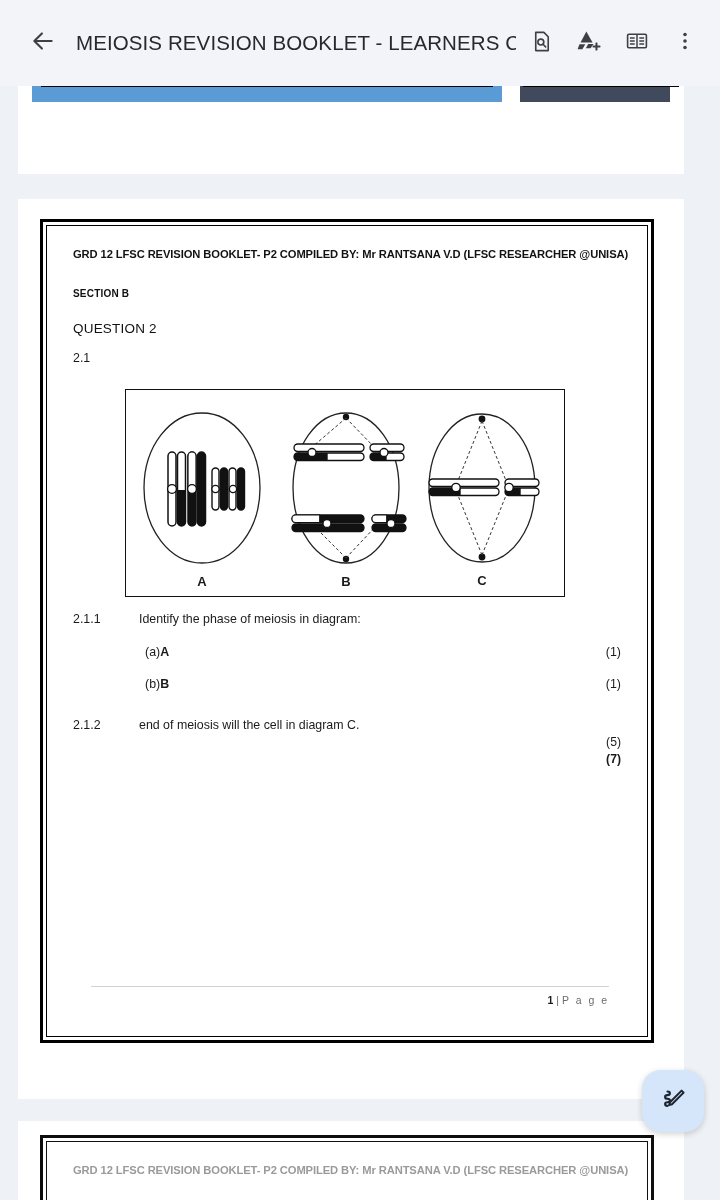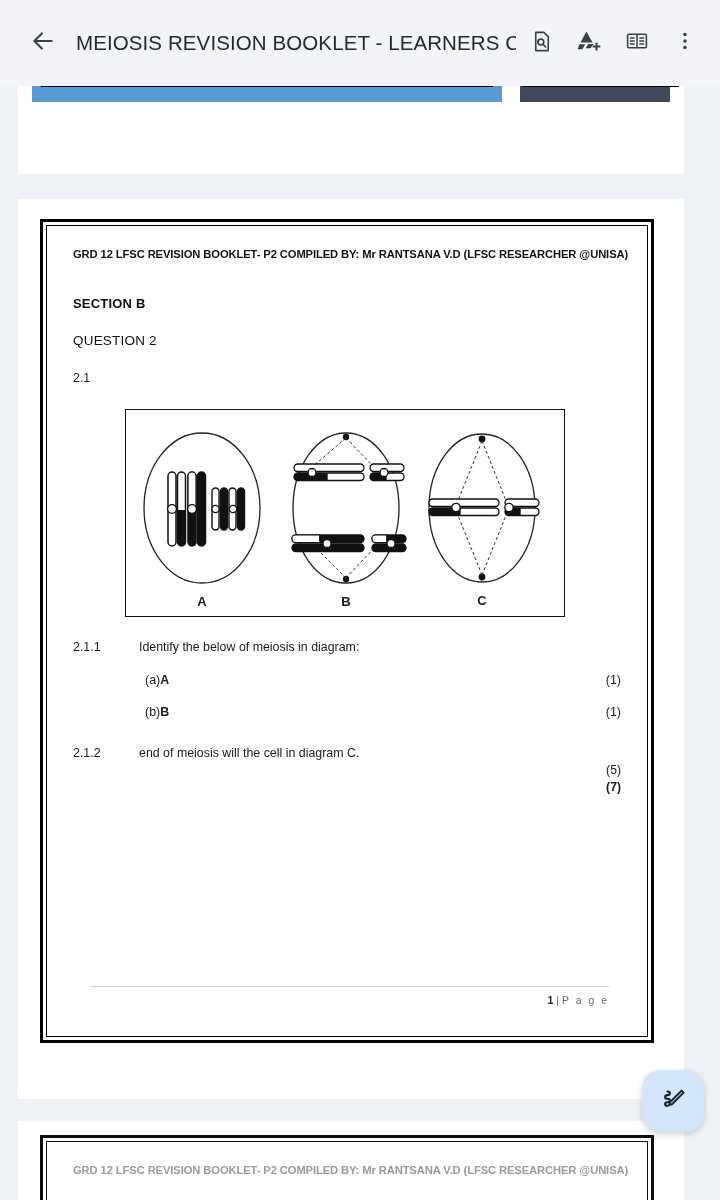--- a/index.html
+++ b/index.html
@@ -150,37 +150,37 @@
   .doc-header {
     font-size: 11.2px;
     font-weight: bold;
     color: #121212;
     letter-spacing: -0.1px;
     white-space: nowrap;
     font-family: "Liberation Sans", sans-serif;
   }
 
   .section-label {
-    margin-top: 36px;
-    font-size: 13px;
+    margin-top: 28px;
+    font-size: 10px;
     font-weight: bold;
     color: #111;
     letter-spacing: .2px;
   }
   .question-label {
     margin-top: 22px;
     font-size: 13.5px;
     font-weight: normal;
     color: #111;
     letter-spacing: .2px;
   }
 
   .q-row {
     display: flex;
-    margin-top: 22px;
+    margin-top: 14px;
     font-size: 12.4px;
     color: #1b1b1b;
     line-height: 1.35;
   }
   .q-num { flex: 0 0 58px; }
   .q-num.deep { flex: 0 0 66px; }
   .q-text { flex: 1 1 auto; }
   .q-marks {
     flex: 0 0 40px;
     text-align: right;
@@ -458,21 +458,21 @@
                 <path d="M382.7 98 h12 v7.5 h-12 a3.7 3.7 0 0 1 0 -7.5 z" fill="#111"></path>
                 <circle cx="383" cy="97.5" r="4.2" fill="#fff" stroke="#111" stroke-width="1.3"></circle>
 
                 <text x="356" y="195" text-anchor="middle" font-family="Liberation Sans, sans-serif" font-size="13" font-weight="bold" fill="#1b1b1b">C</text>
               </g>
             </svg>
           </div>
 
           <div class="q-row">
             <div class="q-num deep">2.1.1</div>
-            <div class="q-text">Identify the below of meiosis in diagram:</div>
+            <div class="q-text">Identify the phase of meiosis in diagram:</div>
           </div>
 
           <div class="sub-block">
             <div class="sub-row">
               <div class="sub-letter">(a)</div>
               <div class="sub-ans">A</div>
               <div class="sub-marks">(1)</div>
             </div>
             <div class="sub-row">
               <div class="sub-letter">(b)</div>

